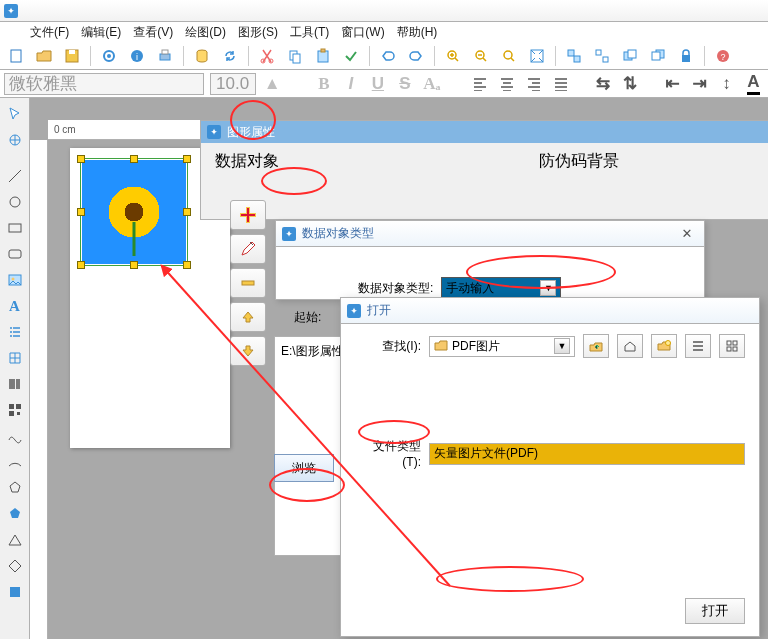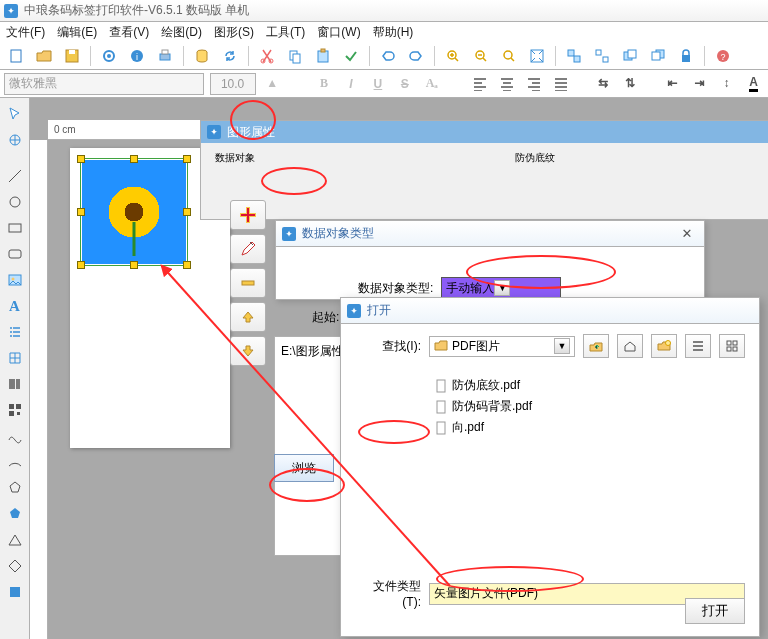--- a/index.html
+++ b/index.html
@@ -7,30 +7,30 @@
   :root {
     --border:#b0b0b0; --panel:#f0f0f0; --panel2:#e6e6e6; --accent:#3b8fd6;
     --text:#1a1a1a; --muted:#666; --hi:#dfefff; --btn:#f5f5f5; --btn2:#e8e8e8;
   }
 
   
   .titlebar { height:22px; background:linear-gradient(#fff,#f2f2f2); display:flex; align-items:center; gap:6px; padding:0 4px; font-size:12px; color:var(--muted); border-bottom:1px solid var(--border);}
   .appicon { width:14px; height:14px; background:var(--accent); border-radius:2px; display:inline-flex; align-items:center; justify-content:center; color:#fff; font-size:9px; }
 
   
-  .menubar { height:20px; display:flex; align-items:center; gap:12px; padding:0 6px; font-size:12px; color:var(--text); }
+  .menubar { height:20px; display:flex; align-items:center; gap:12px; padding:0 6px; font-size:12px; color:var(--text);margin-left:24px; }
 
   
   .toolbar { height:28px; display:flex; align-items:center; gap:4px; padding:0 4px; border-bottom:1px solid var(--border);}
   .tb-btn { width:24px; height:24px; border:1px solid transparent; display:flex; align-items:center; justify-content:center; cursor:pointer; border-radius:3px;}
   .sep { width:1px; height:20px; background:#ccc; margin:0 2px;}
   .tb-ico { width:16px; height:16px; display:block; }
 
   
-  .fontbar { height:28px; display:flex; align-items:center; gap:6px; padding:0 4px; border-bottom:1px solid var(--border); font-size:12px; color:#888;}
+  .fontbar { height:28px; display:flex; align-items:center; gap:6px; padding:0 4px; border-bottom:1px solid var(--border); font-size:17px; color:#888;}
   .combo { height:22px; border:1px solid var(--border); background:var(--btn); display:flex; align-items:center; padding:0 4px; color:#999;}
   .fontname { width:210px;}
   .fontsize { width:48px;justify-content:center;}
   .fb-btn { width:22px; height:22px; border:1px solid transparent; display:flex; align-items:center; justify-content:center; color:#bfbfbf; font-weight:bold; font-family:"Times New Roman",serif;}
   .fb-dark { color:#555; }
 
   
   .workspace { position:absolute; top:98px; left:0; right:0; bottom:0; display:flex; }
   .side-tools { width:30px; border-right:1px solid var(--border); background:var(--panel); display:flex; flex-direction:column; align-items:center; gap:2px; padding-top:4px;}
   .side-btn { width:24px; height:24px; border:1px solid transparent; display:flex; align-items:center; justify-content:center; cursor:pointer; border-radius:2px;}
@@ -47,63 +47,62 @@
   .sunflower { position:absolute; top:62px; left:52px; width:104px; height:104px; background:#2291ff; display:flex; align-items:center; justify-content:center;}
   .flower { width:60px; height:60px; border-radius:50%; background:radial-gradient(circle, #6b3b00 0 22%, #ffcc00 22% 60%, transparent 60%); position:relative; }
 
   
   .props { position:absolute; top:22px; left:170px; right:-2px; height:100px; background:var(--panel); border:1px solid var(--border); }
   .props-title { height:22px; background:#82b6e3; color:#fff; font-size:12px; display:flex; align-items:center; gap:6px; padding:0 6px;}
   .tabs { height:28px; display:flex; align-items:flex-end; gap:0; padding-left:6px; border-bottom:1px solid var(--border); font-size:12px; background:#ededed;}
   .tab { padding:4px 14px; border:1px solid var(--border); border-bottom:none; background:#f7f7f7; position:relative; top:1px; cursor:pointer;}
   .tab.active { background:#fff; }
   .props-body { padding:8px 14px; font-size:12px; display:flex; gap:260px;}
-  .col-h { font-size:10px; }
+  .col-h { font-size:16px; }
 
   
   .mini-col { position:absolute; top:102px; left:200px; width:40px; display:flex; flex-direction:column; gap:4px; z-index:3;}
   .mini-btn { width:36px; height:30px; border:1px solid var(--border); background:linear-gradient(#fdfdfd,#ececec); display:flex; align-items:center; justify-content:center; cursor:pointer; border-radius:3px;}
 
   .path-box { position:absolute; top:238px; left:244px; width:100px; height:220px; border:1px solid var(--border); background:#fff; font-size:12px; padding:6px;}
 
   .browse-btn { position:absolute; top:356px; left:244px; width:60px; height:28px; border:1px solid #7c9ac0; background:linear-gradient(#f6faff,#d8e7f7); font-size:12px; cursor:pointer;}
 
   
   .dlg-dom { position:absolute; top:220px; left:275px; width:430px; height:80px; background:#fff; border:1px solid var(--border); box-shadow:2px 2px 6px rgba(0,0,0,.15); z-index:5;}
   .dlg-title { height:26px; background:linear-gradient(#fff,#eef5fb); border-bottom:1px solid var(--border); display:flex; align-items:center; gap:6px; padding:0 6px; font-size:12px; color:#3a6aa5;}
   .dlg-close { margin-left:auto; width:22px; height:18px; display:flex; align-items:center; justify-content:center; font-size:13px; color:#555; cursor:pointer;}
   .dom-row { display:flex; align-items:center; gap:8px; padding:10px 18px; font-size:12px;margin-top:20px;}
-  .combo2 { height:22px; border:1px solid #555; display:flex; align-items:center; padding:0 4px; min-width:120px; background:#8b5cf6;}
+  .combo2 { height:22px; border:1px solid #555; display:flex; align-items:center; justify-content:space-between; padding:0 4px; min-width:120px; background:#0369a1;}
   .combo2 .arr { width:16px; height:16px; border:1px solid var(--border); background:linear-gradient(#fff,#ddd); display:flex; align-items:center; justify-content:center; font-size:9px;}
   .start-row { padding:0 18px; font-size:12px;}
 
   
   .dlg-open { position:absolute; top:297px; left:340px; width:420px; height:340px; background:#fff; border:1px solid var(--border); box-shadow:3px 3px 10px rgba(0,0,0,.2); z-index:10; font-size:12px;}
   .open-body { padding:10px 14px; display:flex; flex-direction:column; gap:10px;}
   .orow { display:flex; align-items:center; gap:8px;}
   .orow label { width:66px; text-align:right;}
   .look-combo { flex:1; height:21px; border:1px solid var(--border); background:#fff; display:flex; align-items:center; justify-content:space-between; padding:0 4px;}
   .sq { width:26px; height:24px; border:1px solid var(--border); background:linear-gradient(#fff,#eee); display:flex; align-items:center; justify-content:center; cursor:pointer;}
   .filelist { margin-left:74px; height:130px; border:1px solid transparent; padding:8px 4px; display:flex; flex-direction:column; gap:4px;}
   .file { display:flex; align-items:center; gap:4px; cursor:pointer;}
-  .finput { flex:1; height:22px; border:1px solid var(--border); padding:0 4px; display:flex; align-items:center; background:#fef9c3;}
+  .finput { flex:1; height:22px; border:1px solid var(--border); padding:0 4px; display:flex; align-items:center; background:#eab308;}
   .open-btn { position:absolute; right:14px; bottom:12px; width:60px; height:26px; border:1px solid var(--border); background:linear-gradient(#fdfdfd,#e8e8e8); cursor:pointer;}
 
   
   .ann { position:absolute; border:2px solid #ff2a2a; border-radius:50%; pointer-events:none; z-index:50;}
   .ann-line { position:absolute; z-index:49; pointer-events:none; }
 
   svg { display:block; }
 </style>
 </head>
 <body>
 
 <div class="titlebar">
   <span class="appicon">✦</span>
-  <span>中琅条码标签打印软件-V6.5.1 数码版 单机</span>
 </div>
 
 <div class="menubar">
   <span>文件(F)</span>
   <span>编辑(E)</span>
   <span>查看(V)</span>
   <span>绘图(D)</span>
   <span>图形(S)</span>
   <span>工具(T)</span>
   <span>窗口(W)</span>
@@ -439,21 +438,21 @@
       <div class="handle h-br"></div>
     </div>
 
     <div class="props">
       <div class="props-title">
         <span class="appicon">✦</span>
         <span>图形属性</span>
       </div>
       <div class="props-body">
         <span class="col-h">数据对象</span>
-        <span class="col-h">防伪底纹</span>
+        <span class="col-h">防伪码背景</span>
       </div>
     </div>
 
     <div class="mini-col">
       <div class="mini-btn">
           <svg width="20" height="20">
             <rect x="2" y="8" width="16" height="4" fill="#f7c948"></rect>
             <rect x="8" y="2" width="4" height="16" fill="#f7c948"></rect>
             <rect x="3" y="9" width="14" height="2" fill="#d13"></rect>
             <rect x="9" y="3" width="2" height="14" fill="#d13"></rect>
@@ -498,21 +497,21 @@
   </div>
   <div class="dom-row">
     <div style="width:56px"></div>
     <span>数据对象类型:</span>
     <div class="combo2">
       <span>手动输入</span>
       <span class="arr">▼</span>
     </div>
   </div>
   <div class="start-row">
-    <span style="margin-left:18px">起始:</span>
+    <span style="">起始:</span>
   </div>
 </div>
 
 <div class="dlg-open">
   <div class="dlg-title">
     <span class="appicon">✦</span>
     <span>打开</span>
   </div>
   <div class="open-body">
     <div class="orow">
@@ -548,40 +547,20 @@
             <path d="M2 3h10M2 7h10M2 11h10" stroke="#555" stroke-width="1.5"></path>
           </svg>
         </div>
       <div class="sq">
           <svg width="14" height="14">
             <rect x="2" y="2" width="4" height="4" fill="none" stroke="#555"></rect>
             <rect x="8" y="2" width="4" height="4" fill="none" stroke="#555"></rect>
             <rect x="2" y="8" width="4" height="4" fill="none" stroke="#555"></rect>
             <rect x="8" y="8" width="4" height="4" fill="none" stroke="#555"></rect>
           </svg>
-        </div>
-    </div>
-    <div class="filelist">
-      <div class="file">
-          <svg width="14" height="14">
-            <rect x="3" y="1" width="8" height="12" fill="#fff" stroke="#999"></rect>
-          </svg>
-          <span>防伪底纹.pdf</span>
-        </div>
-      <div class="file">
-          <svg width="14" height="14">
-            <rect x="3" y="1" width="8" height="12" fill="#fff" stroke="#999"></rect>
-          </svg>
-          <span>防伪码背景.pdf</span>
-        </div>
-      <div class="file">
-          <svg width="14" height="14">
-            <rect x="3" y="1" width="8" height="12" fill="#fff" stroke="#999"></rect>
-          </svg>
-          <span>向.pdf</span>
         </div>
     </div>
     <div style="height:60px"></div>
     <div class="orow">
       <label>文件类型(T):</label>
       <div class="finput" style="justify-content:space-between">
         <span>矢量图片文件(PDF)</span>
       </div>
     </div>
   </div>

